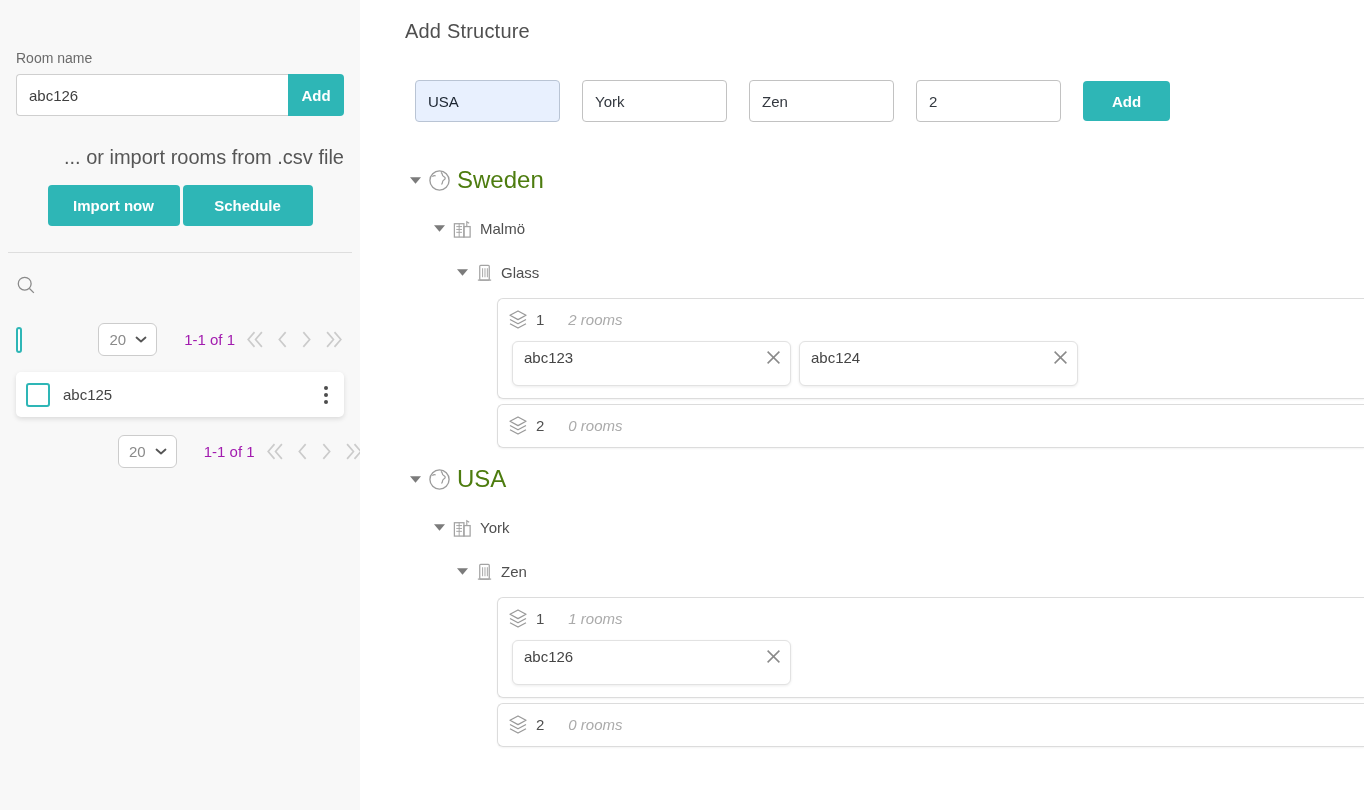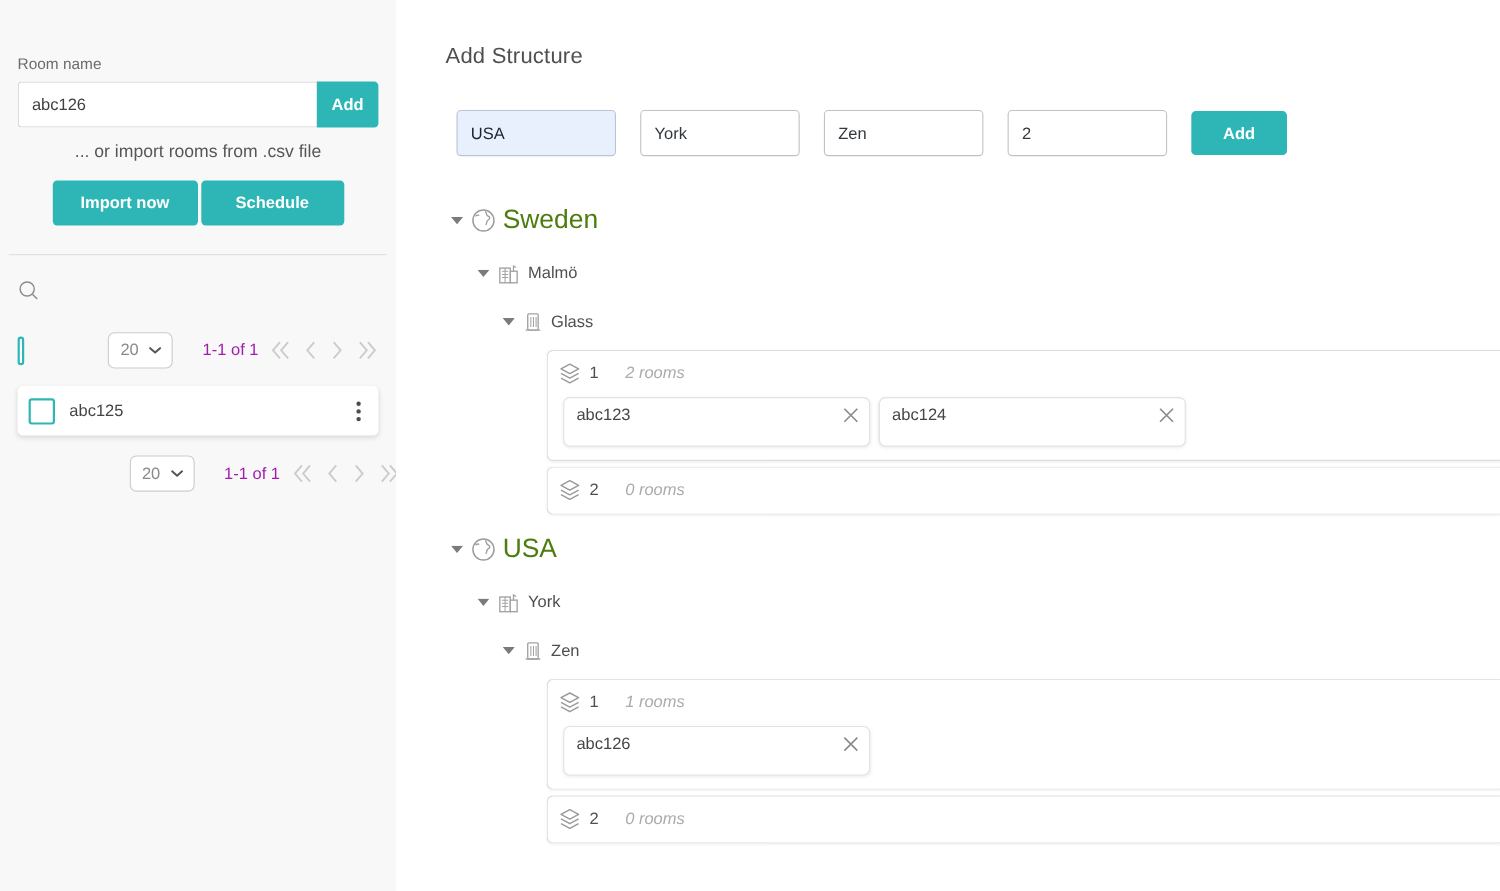--- a/index.html
+++ b/index.html
@@ -20,21 +20,21 @@
   .name-input {
     flex:1; height:42px; border:1px solid #cfcfcf; border-right:none;
     border-radius:4px 0 0 4px; background:#fff; padding:0 12px;
     font-size:15px; color:#3f3f3f; font-family:inherit; outline:none;
   }
   .teal-btn {
     background:#2eb6b6; color:#fff; border:none; font-family:inherit;
     font-size:15px; font-weight:700; border-radius:4px; cursor:pointer;
   }
   .add-btn-side { width:56px; height:42px; border-radius:0 4px 4px 0; }
-  .csv-hint { margin-top:14px; text-align:center; font-size:16px; color:#565656; }
+  .csv-hint { margin-top:30px; text-align:right; font-size:20px; color:#565656; }
   .btn-row { display:flex; justify-content:center; gap:3px; margin-top:16px; }
   .btn-row .teal-btn { height:41px; }
   .btn-import { width:132px; }
   .btn-schedule { width:130px; }
   .divider { margin:26px -8px 0 -8px; border-top:1px solid #dedede; }
   .search-wrap { margin-top:22px; }
   .pg-row { display:flex; align-items:center; margin-top:26px; }
   .pg-row.bottom { margin-top:18px; margin-left:102px; }
   .cb {
     display:inline-block; width:26px; height:26px; background:#fff;
@@ -53,21 +53,21 @@
   .arrows svg { display:block; cursor:pointer; }
   .room-card-side {
     margin-top:16px; height:45px; background:#fff; border-radius:5px;
     box-shadow:0 2px 5px rgba(0,0,0,.12); display:flex; align-items:center;
     padding:0 10px 0 10px;
   }
   .room-card-side .label { margin-left:13px; font-size:15px; color:#454545; }
   .kebab { margin-left:auto; display:flex; flex-direction:column; gap:3px; padding:4px 6px; cursor:pointer; }
   .kebab span { width:4px; height:4px; border-radius:50%; background:#4c4c4c; }
   
-  .main { flex:1; background:#fff; padding:40px 0 0 45px; overflow:hidden; }
+  .main { flex:1; background:#fff; padding:20px 0 0 45px; overflow:hidden; }
   .m-title { font-size:20px; font-weight:400; color:#4f4f4f; letter-spacing:.2px; }
   .form-row { display:flex; align-items:center; margin:37px 0 0 10px; }
   .f-input {
     width:145px; height:42px; border:1px solid #c2c2c2; border-radius:4px;
     padding:0 12px; font-size:15px; color:#33383f; font-family:inherit;
     background:#fff; margin-right:22px; outline:none;
   }
   .f-input.autofill { background:#e8f0fe; border-color:#b9c4d4; color:#1b2430; }
   .add-btn-main { width:87px; height:40px; }
   

